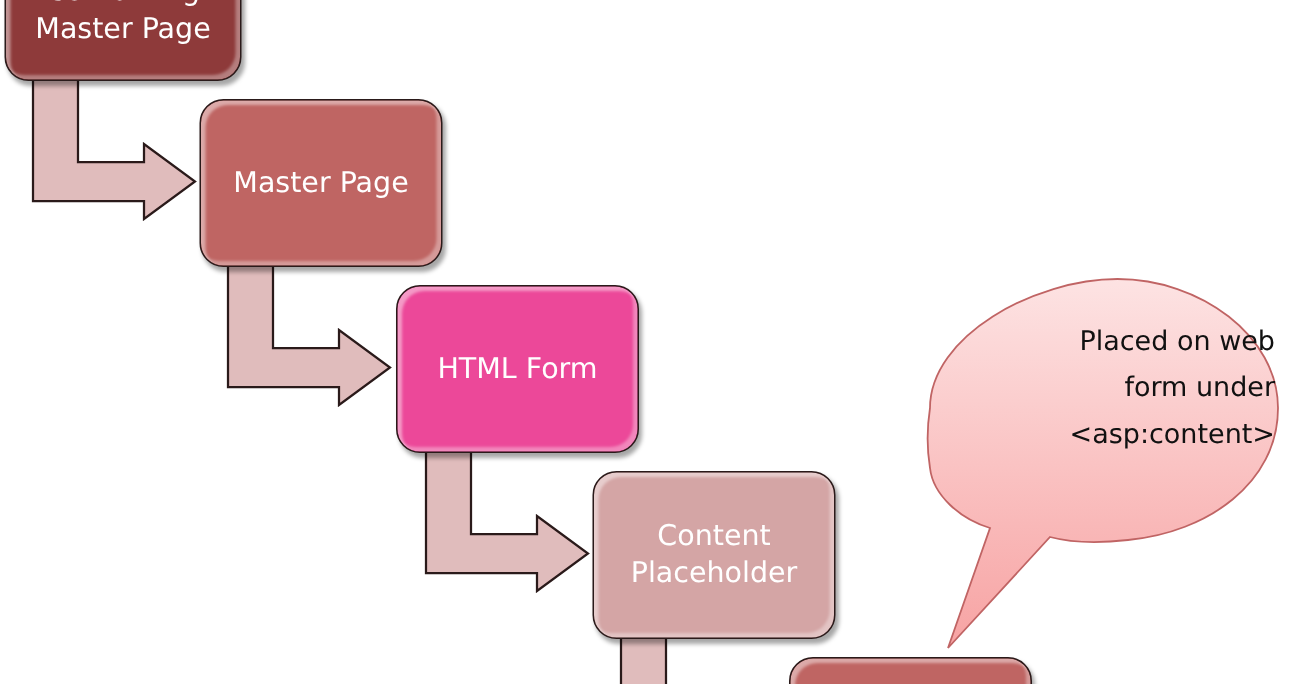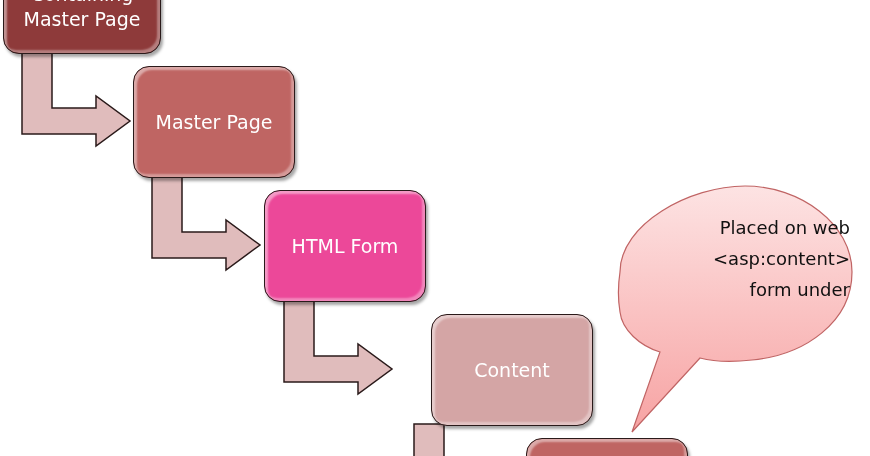--- a/index.html
+++ b/index.html
@@ -71,27 +71,28 @@
   </div>
 
   <div class="box" style="left:133px; top:66px; width:162px; height:112px; background:#bf6563;">
     <span>Master Page</span>
   </div>
 
   <div class="box" style="left:264px; top:190px; width:162px; height:112px; background:#ec4899;">
     <span>HTML Form</span>
   </div>
 
-  <div class="box" style="left:395px; top:314px; width:162px; height:112px; background:#d4a5a5;margin-left:36px;">
+  <div class="box" style="left:395px; top:314px; width:162px; height:112px; background:#d4a5a5;">
     <div>
       <span>Content</span>
+      <span>Placeholder</span>
     </div>
   </div>
 
   <div class="box" style="left:526px; top:438px; width:162px; height:60px; background:#bf6563;">
   </div>
 
   <div class="callout-text" style="left:640px; top:212px; width:210px;">
     <span style="display:block">Placed on web</span>
+    <span style="display:block">form under</span>
     <span style="display:block">&lt;asp:content&gt;</span>
-    <span style="display:block">form under</span>
   </div>
 </div>
 
 </body></html>

